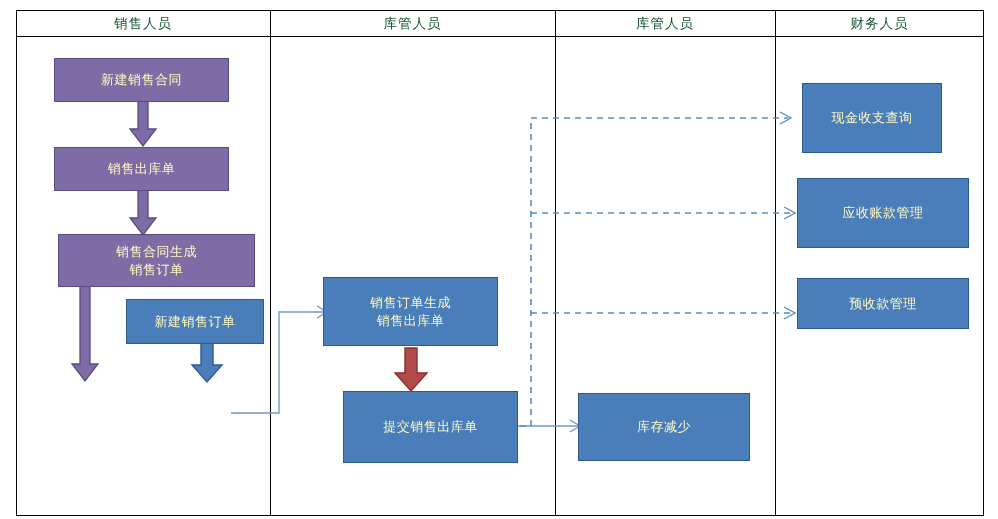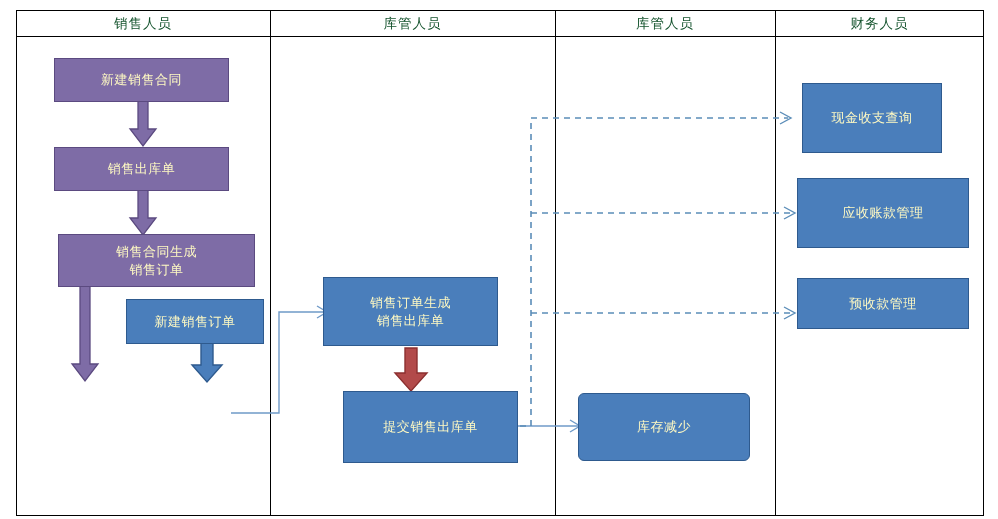--- a/index.html
+++ b/index.html
@@ -123,21 +123,21 @@
 
   <div class="node blue" style="left:323px;top:277px;width:175px;height:69px;">
     <span class="node-label">销售订单生成
 销售出库单</span>
   </div>
 
   <div class="node blue" style="left:323px;top:391px;width:175px;height:72px;margin-left:20px;">
     <span class="node-label">提交销售出库单</span>
   </div>
 
-  <div class="node blue" style="left:578px;top:393px;width:172px;height:68px;border-radius:6px;">
+  <div class="node blue" style="left:578px;top:393px;width:172px;height:68px;">
     <span class="node-label">库存减少</span>
   </div>
 
   <div class="node blue" style="left:793px;top:83px;width:140px;height:70px;margin-left:9px;">
     <span class="node-label">现金收支查询</span>
   </div>
 
   <div class="node blue" style="left:797px;top:178px;width:172px;height:70px;">
     <span class="node-label">应收账款管理</span>
   </div>

